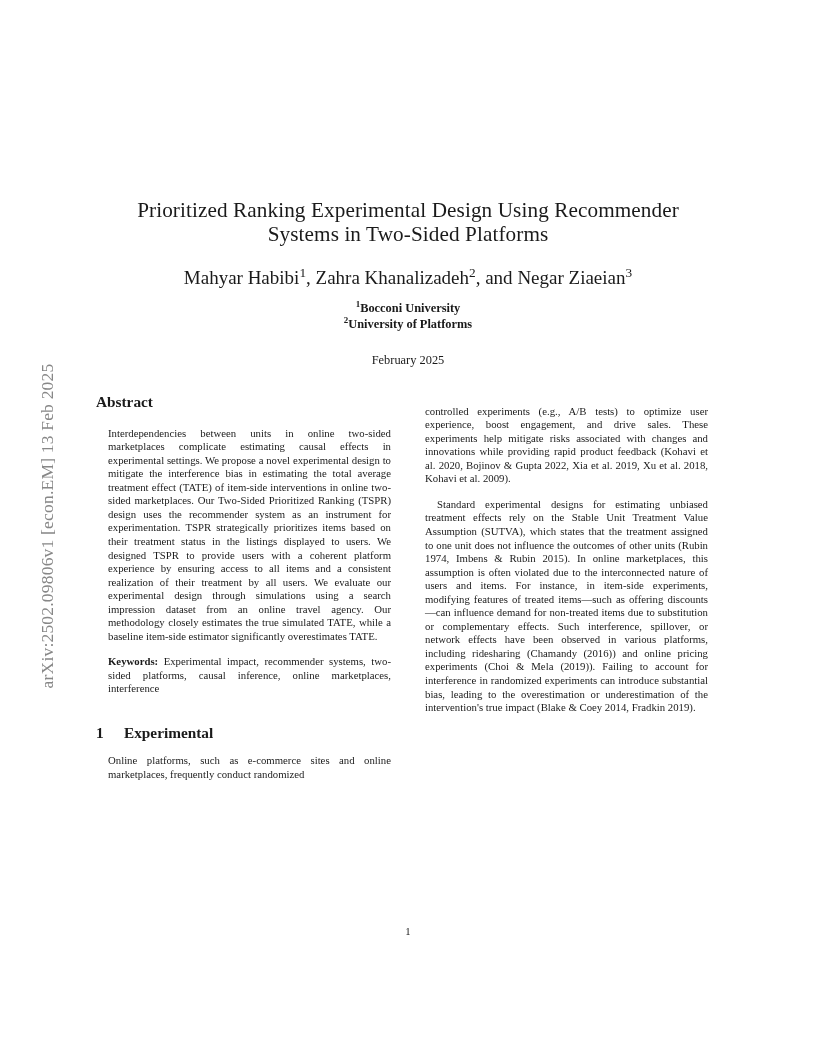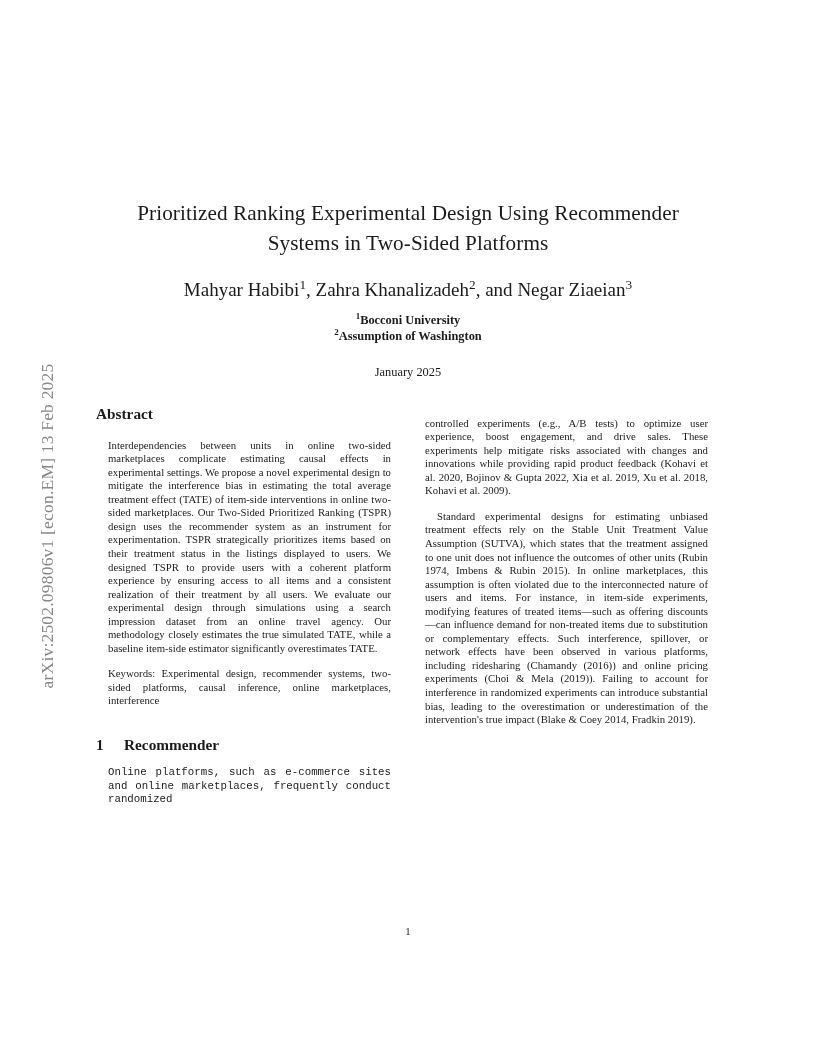--- a/index.html
+++ b/index.html
@@ -39,21 +39,21 @@
     height: 1056px;
   }
 
   
   #front-matter {
     padding-top: 198px;
     text-align: center;
   }
   #paper-title {
     font-size: 21.2px;
-    line-height: 30px;
+    line-height: 24px;
     font-weight: normal;
     margin: 0 auto;
     width: 600px;
     letter-spacing: 0.1px;
   }
   #author-line {
     font-size: 19px;
     line-height: 16px;
     margin-top: 24px;
   }
@@ -100,25 +100,25 @@
     line-height: 18px;
     font-weight: bold;
     margin: 0 0 0 0;
     text-align: left;
   }
   #abstract-heading { margin-bottom: 16px; }
 
   .keywords-block {
     margin-top: 11px;
   }
-  .keywords-block b { font-weight: normal; }
+  .keywords-block b { font-weight: bold; }
 
   #intro-heading-wrap { margin-top: 28px; }
   #intro-heading .num { display: inline-block; width: 28px; }
-  #intro-first-para { margin-top: 12px; font-family: Liberation Mono, monospace; }
+  #intro-first-para { margin-top: 12px; }
 
   
   #page-number {
     position: absolute;
     left: 0;
     width: 816px;
     top: 925px;
     text-align: center;
     font-size: 10.75px;
   }
@@ -133,38 +133,38 @@
   <div id="front-matter">
 
     <h1 id="paper-title">Prioritized Ranking Experimental Design Using Recommender Systems in Two-Sided Platforms</h1>
 
     <div id="author-line">
       <span>Mahyar Habibi</span><sup>1</sup><span>, </span><span>Zahra Khanalizadeh</span><sup>2</sup><span>, and </span><span>Negar Ziaeian</span><sup>3</sup>
     </div>
 
     <div id="affiliations">
       <div class="affil"><sup>1</sup><span>Bocconi University</span></div>
-      <div class="affil"><sup>2</sup><span>Assumption of Washington</span></div>
+      <div class="affil"><sup>2</sup><span>University of Platforms</span></div>
     </div>
 
-    <div id="paper-date">January 2025</div>
+    <div id="paper-date">February 2025</div>
   </div>
 
   <div id="columns">
 
     <div class="column" id="left-column">
 
       <h2 class="section-heading" id="abstract-heading">Abstract</h2>
 
       <p>Interdependencies between units in online two-sided marketplaces complicate estimating causal effects in experimental settings. We propose a novel experimental design to mitigate the interference bias in estimating the total average treatment effect (TATE) of item-side interventions in online two-sided marketplaces. Our Two-Sided Prioritized Ranking (TSPR) design uses the recommender system as an instrument for experimentation. TSPR strategically prioritizes items based on their treatment status in the listings displayed to users. We designed TSPR to provide users with a coherent platform experience by ensuring access to all items and a consistent realization of their treatment by all users. We evaluate our experimental design through simulations using a search impression dataset from an online travel agency. Our methodology closely estimates the true simulated TATE, while a baseline item-side estimator significantly overestimates TATE.</p>
 
-      <p class="keywords-block"><b>Keywords:</b><span> Experimental design, recommender systems, two-sided platforms, causal inference, online marketplaces, interference</span></p>
+      <p class="keywords-block"><b>Keywords:</b><span> Experimental impact, recommender systems, two-sided platforms, causal inference, online marketplaces, interference</span></p>
 
       <div id="intro-heading-wrap">
-        <h2 class="section-heading" id="intro-heading"><span class="num">1</span><span>Recommender</span></h2>
+        <h2 class="section-heading" id="intro-heading"><span class="num">1</span><span>Experimental</span></h2>
       </div>
 
       <p id="intro-first-para">Online platforms, such as e-commerce sites and online marketplaces, frequently conduct randomized</p>
     </div>
 
     <div class="column" id="right-column">
 
       <p>controlled experiments (e.g., A/B tests) to optimize user experience, boost engagement, and drive sales. These experiments help mitigate risks associated with changes and innovations while providing rapid product feedback (Kohavi et al. 2020, Bojinov &amp; Gupta 2022, Xia et al. 2019, Xu et al. 2018, Kohavi et al. 2009).</p>
 
       <p class="indent">Standard experimental designs for estimating unbiased treatment effects rely on the Stable Unit Treatment Value Assumption (SUTVA), which states that the treatment assigned to one unit does not influence the outcomes of other units (Rubin 1974, Imbens &amp; Rubin 2015). In online marketplaces, this assumption is often violated due to the interconnected nature of users and items. For instance, in item-side experiments, modifying features of treated items—such as offering discounts—can influence demand for non-treated items due to substitution or complementary effects. Such interference, spillover, or network effects have been observed in various platforms, including ridesharing (Chamandy (2016)) and online pricing experiments (Choi &amp; Mela (2019)). Failing to account for interference in randomized experiments can introduce substantial bias, leading to the overestimation or underestimation of the intervention's true impact (Blake &amp; Coey 2014, Fradkin 2019).</p>

